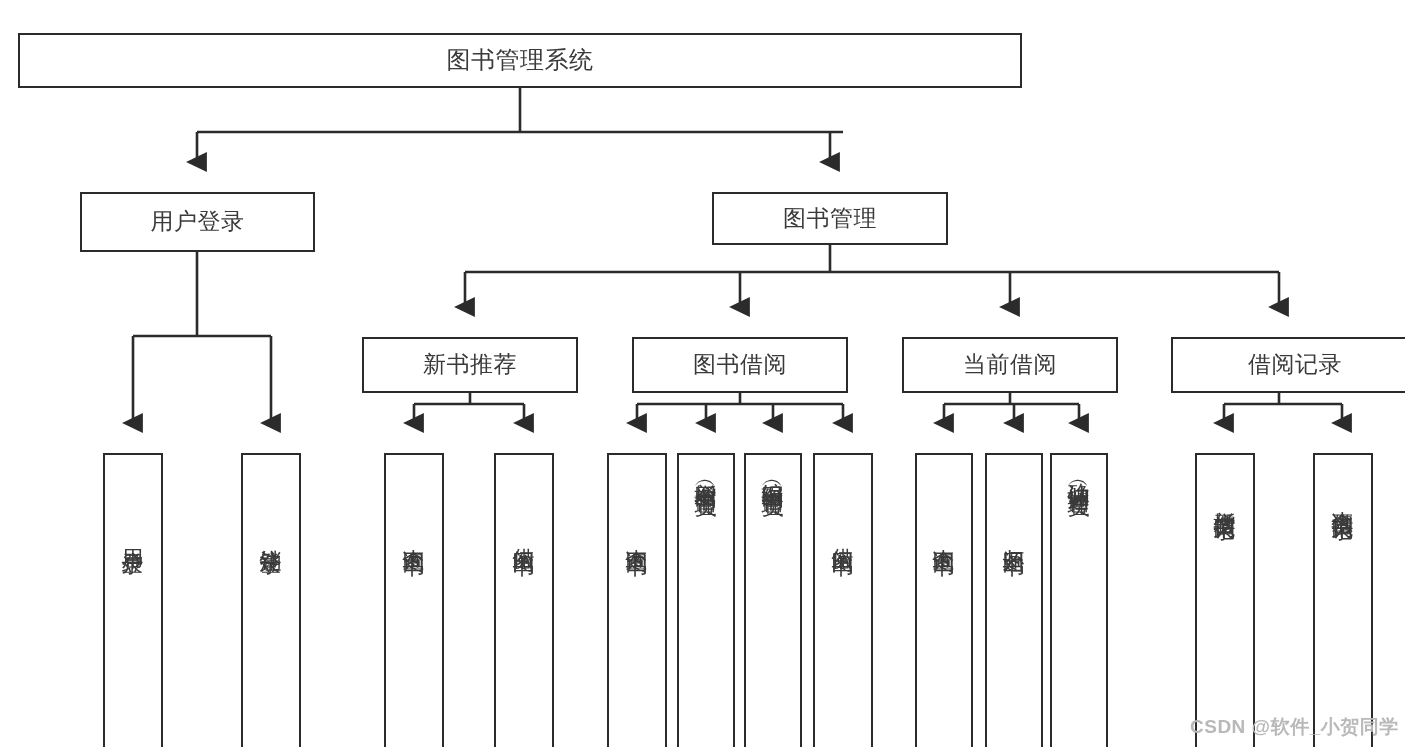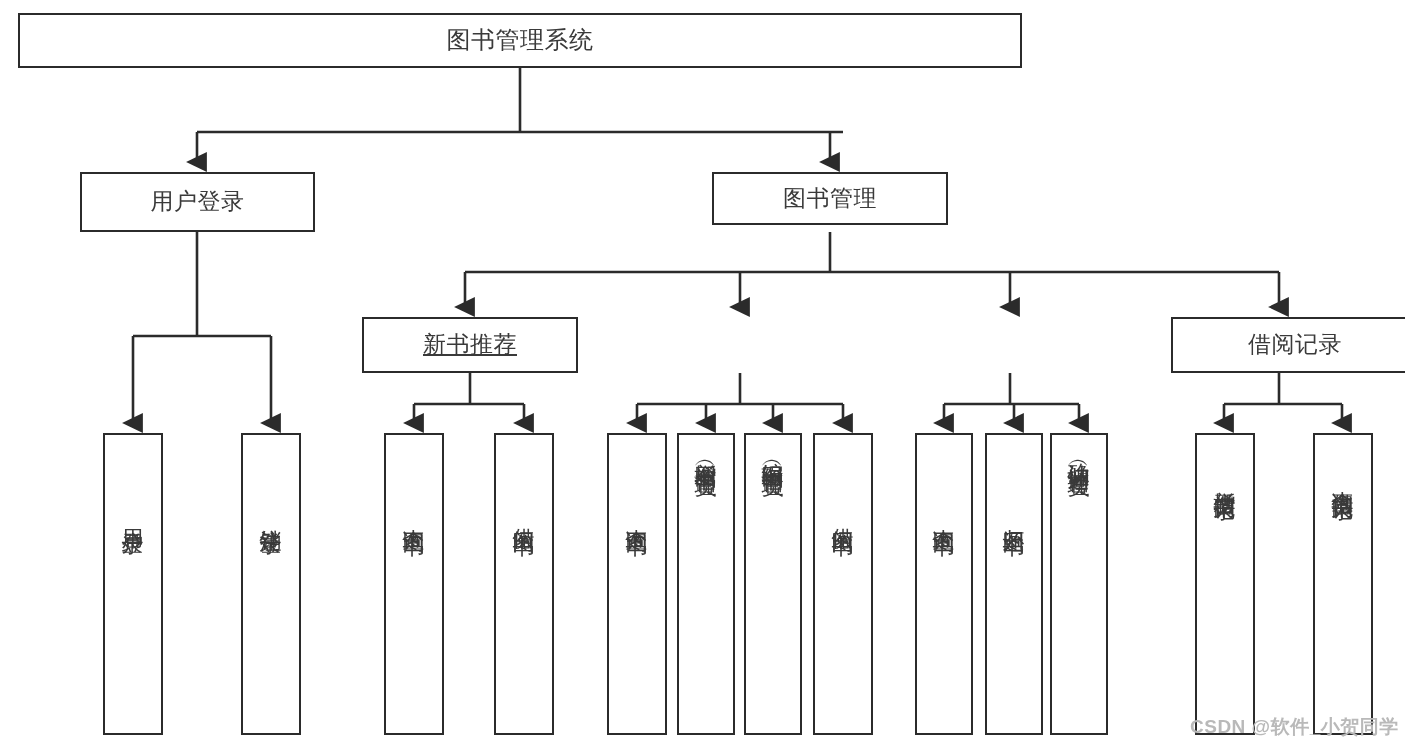--- a/index.html
+++ b/index.html
@@ -28,20 +28,21 @@
   }
   .node {
     position: absolute;
     box-sizing: border-box;
     background: #ffffff;
     border: 2.5px solid #2b2b2b;
     display: flex;
     align-items: center;
     justify-content: center;
     color: #3a3a3a;
+    margin-top: 20px;
   }
   .node .lbl {
     display: block;
     text-align: center;
     line-height: 1.18;
     letter-spacing: 0.5px;
   }
   
   .node.h .lbl {
     writing-mode: horizontal-tb;
@@ -132,25 +133,31 @@
   </div>
 
   <div class="node h" style="left:80px; top:172px; width:235px; height:60px;">
     <span class="lbl">用户登录</span>
   </div>
 
   <div class="node h" style="left:712px; top:172px; width:236px; height:53px;">
     <span class="lbl">图书管理</span>
   </div>
 
-  <div class="node h" style="left:362px; top:317px; width:216px; height:56px;text-decoration:underline;">
+  <div class="node h" style="left:362px; top:317px; width:216px; height:56px;">
     <span class="lbl">新书推荐</span>
   </div>
 
-
+  <div class="node h" style="left:632px; top:317px; width:216px; height:56px;">
+    <span class="lbl">图书借阅</span>
+  </div>
+
+  <div class="node h" style="left:902px; top:317px; width:216px; height:56px;">
+    <span class="lbl">当前借阅</span>
+  </div>
 
   <div class="node h" style="left:1171px; top:317px; width:248px; height:56px;">
     <span class="lbl">借阅记录</span>
   </div>
 
   <div class="node v" style="left:103px; top:433px; width:60px; height:302px; padding-top:76px;">
     <span class="lbl">用户登录</span>
   </div>
 
   <div class="node v" style="left:241px; top:433px; width:60px; height:302px; padding-top:76px;">

